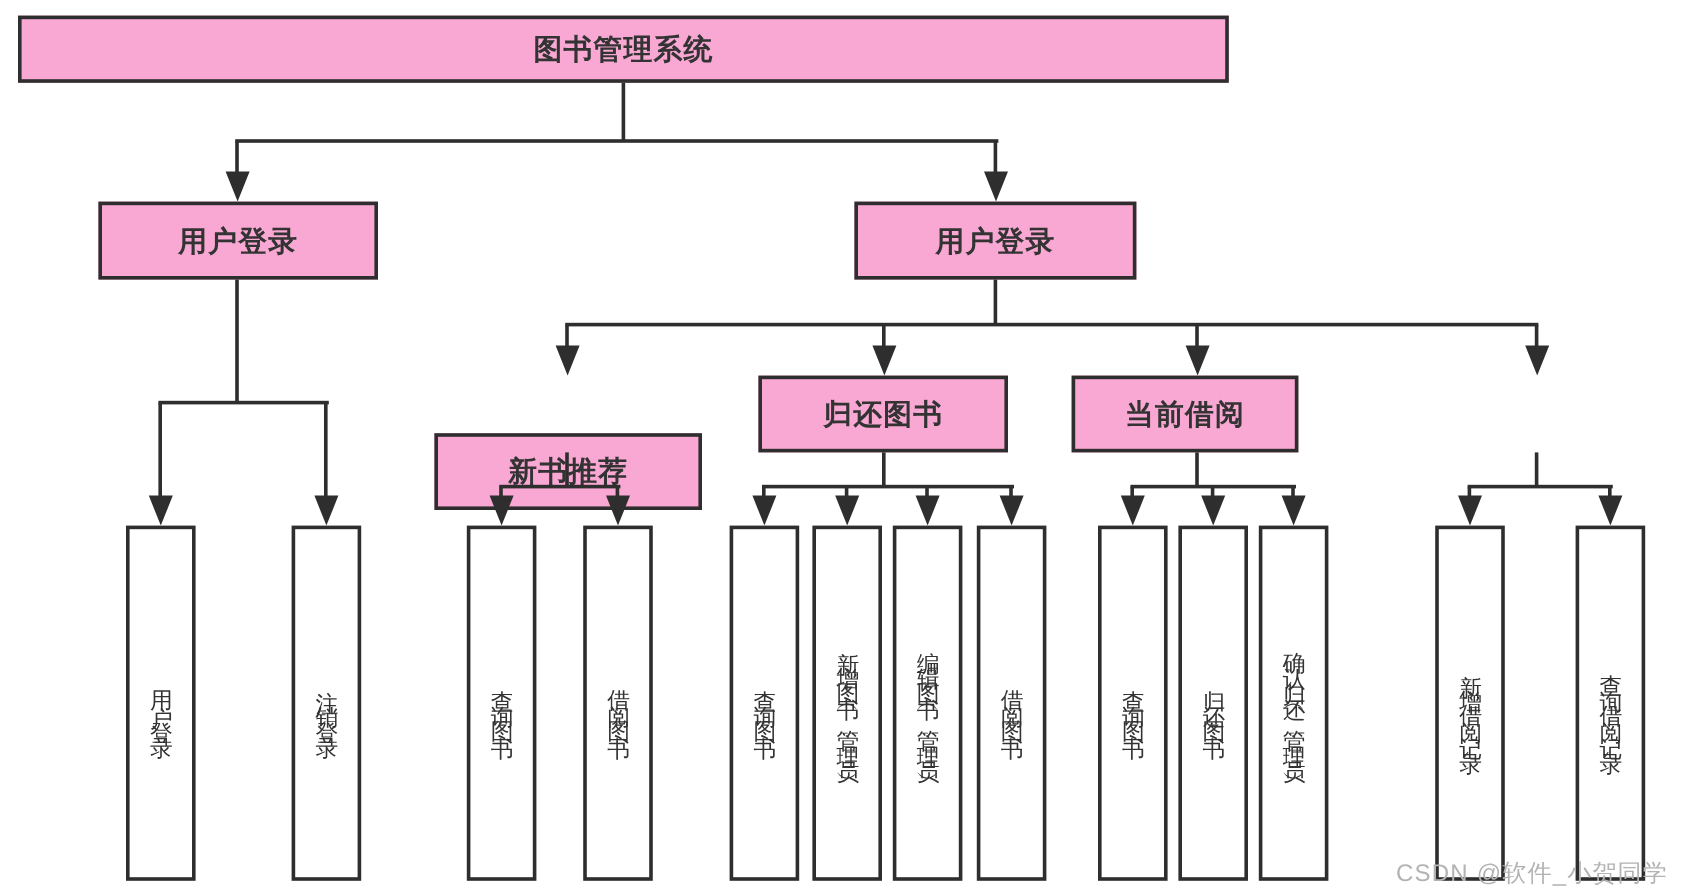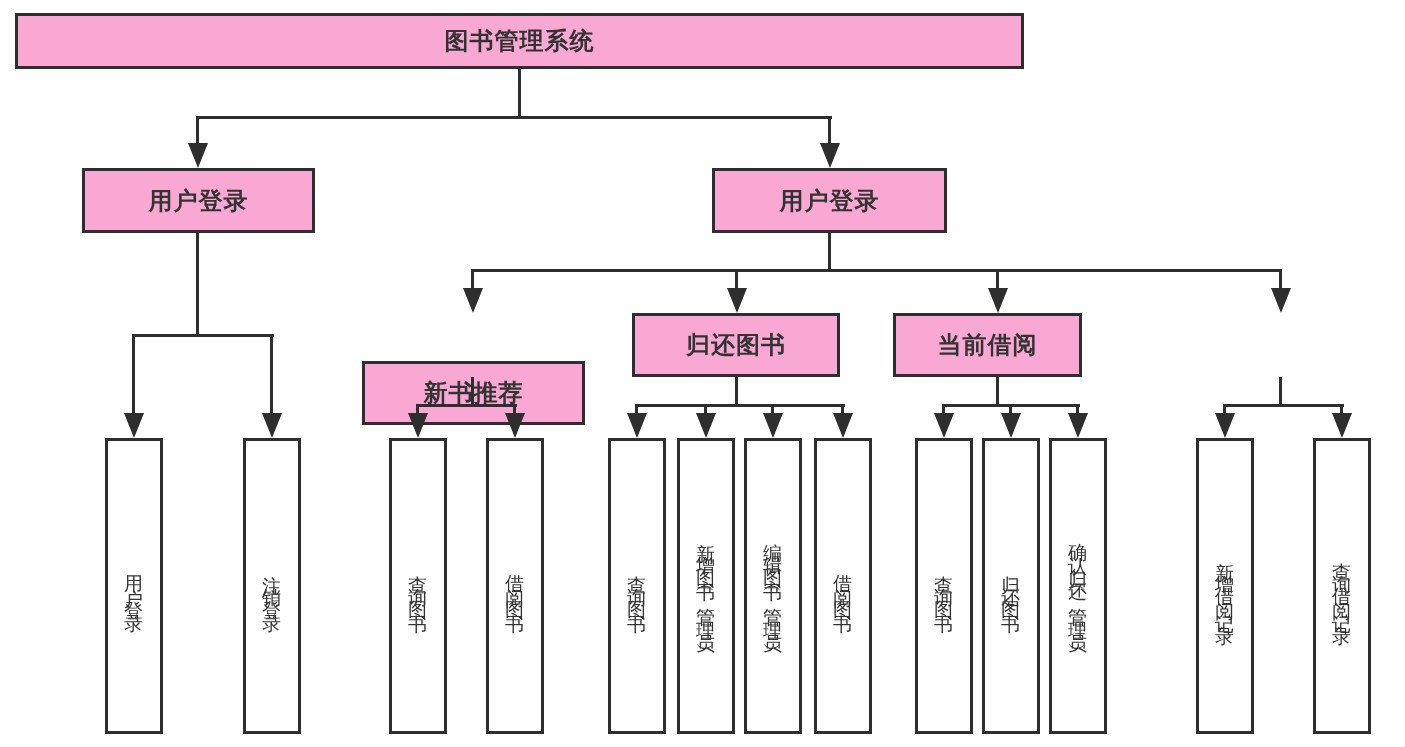--- a/index.html
+++ b/index.html
@@ -194,14 +194,15 @@
     <span class="vtext">确认归还（管理员）</span>
   </div>
 
   <div class="vbox" style="left:1196px;">
     <span class="vtext">新增借阅记录</span>
   </div>
   <div class="vbox" style="left:1313px;">
     <span class="vtext">查询借阅记录</span>
   </div>
 
+  <div id="watermark">CSDN @软件_小贺同学</div>
 
 </div>
 
 </body></html>

